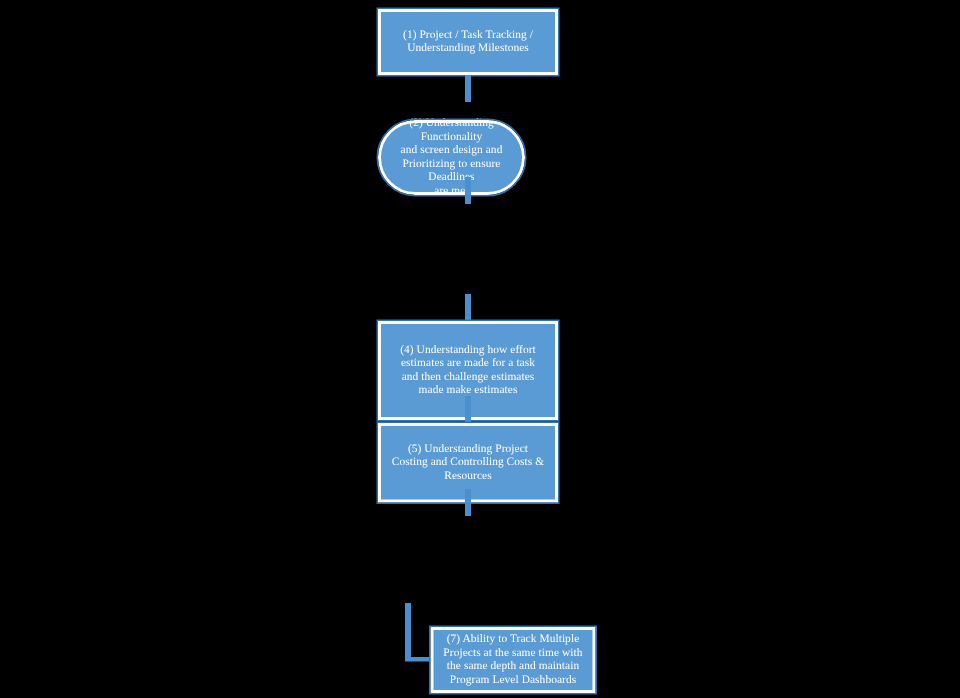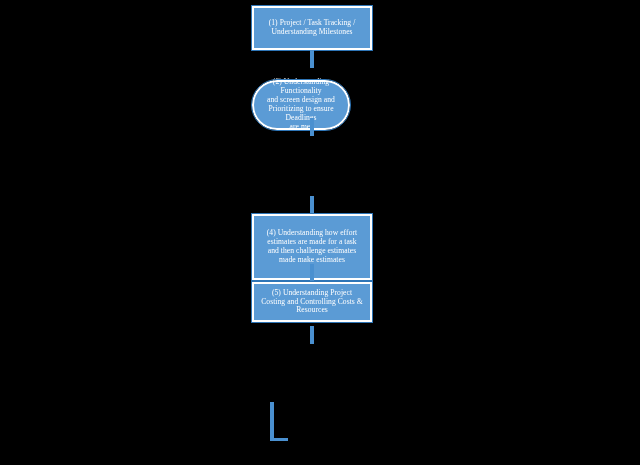--- a/index.html
+++ b/index.html
@@ -73,26 +73,32 @@
 
   <div class="node" style="left:252px; top:214px; width:120px; height:66px;">
     <span>(4) Understanding how effort
 estimates are made for a task
 and then challenge estimates
 made  make estimates</span>
   </div>
 
   <div class="connector-v" style="left:310px; top:264px; height:18px;"></div>
 
-  <div class="node" style="left:252px; top:282px; width:120px; height:40px;">
+  <div class="node" style="left:252px; top:282px; width:120px; height:53px;">
     <span>(5) Understanding Project
 Costing and Controlling Costs &amp;
 Resources</span>
   </div>
 
   <div class="connector-v" style="left:310px; top:326px; height:18px;"></div>
 
 
   <div class="connector-v" style="left:270px; top:402px; height:38px;"></div>
   <div class="connector-h" style="left:270px; top:438px; width:18px;"></div>
 
+  <div class="node" style="left:287px; top:418px; width:110px; height:44px;">
+    <span>(7) Ability to Track Multiple
+Projects at the same time with
+the same depth and maintain
+Program Level Dashboards</span>
+  </div>
 
 </div>
 
 </body></html>

